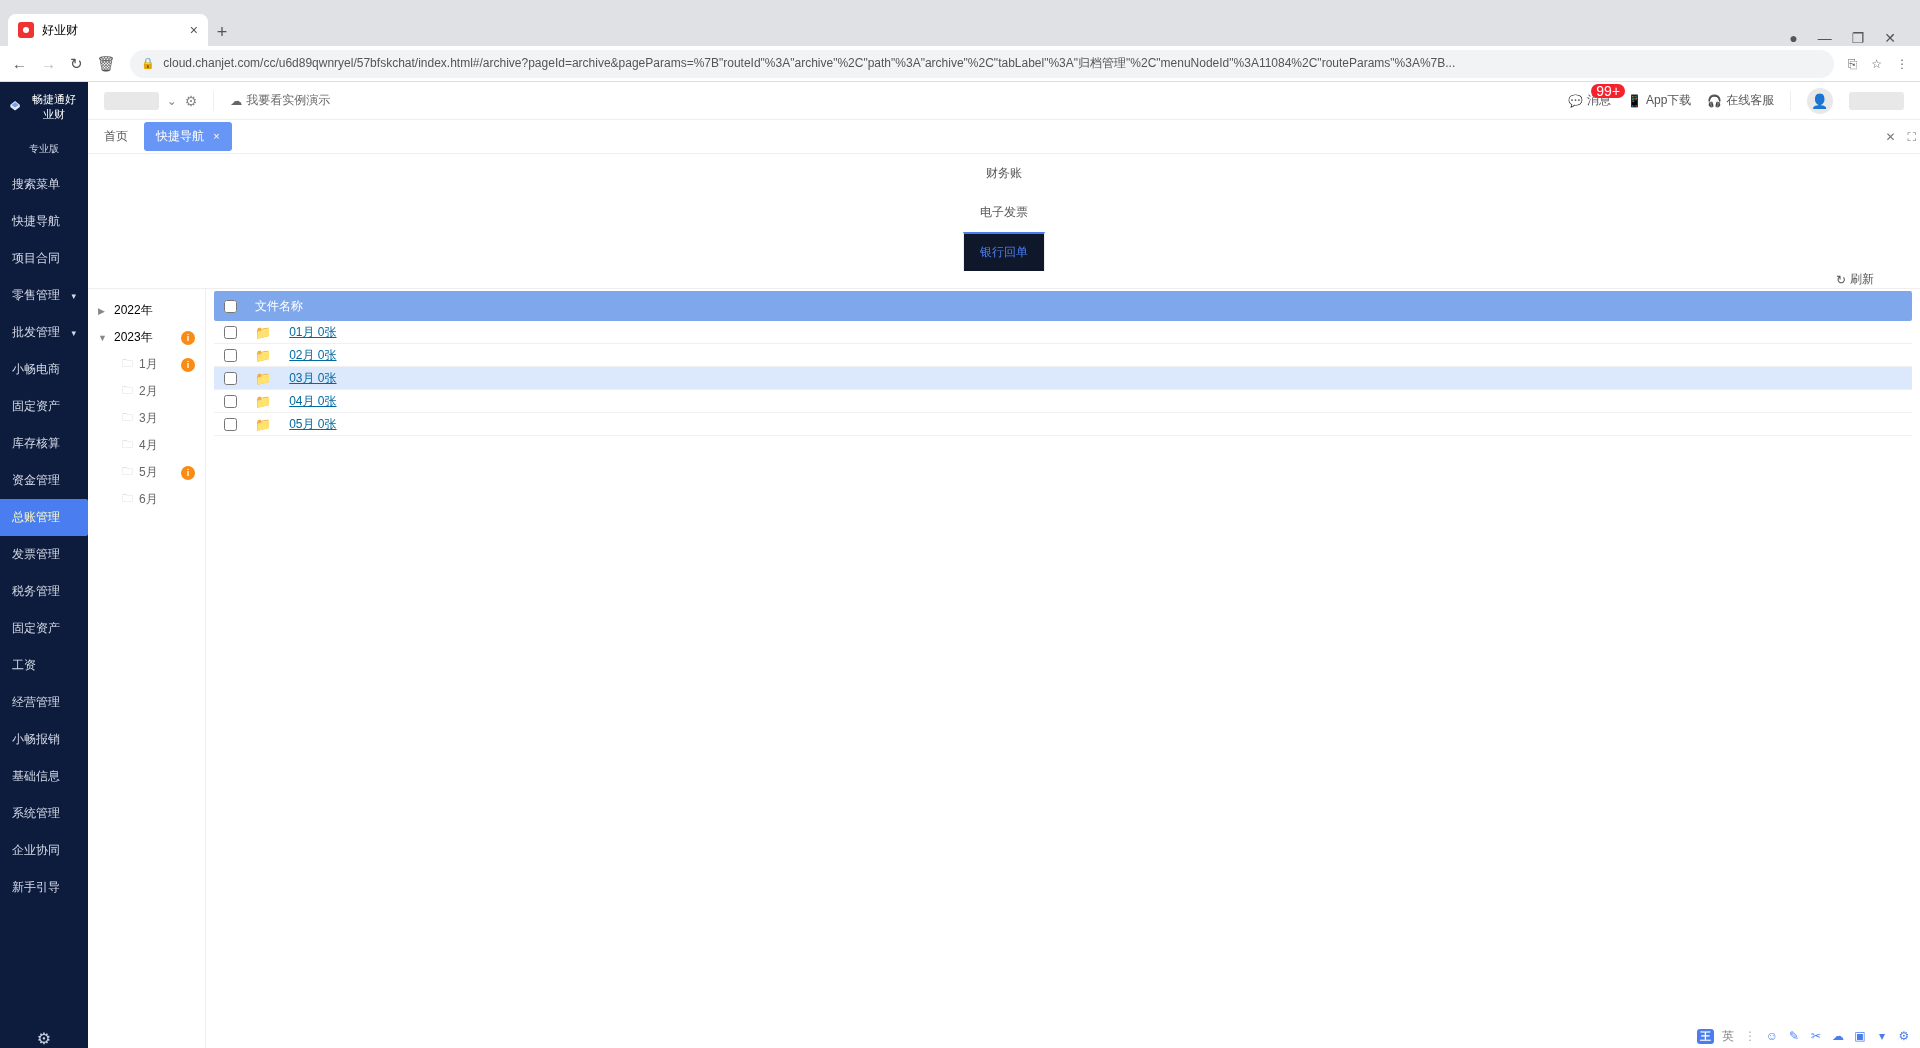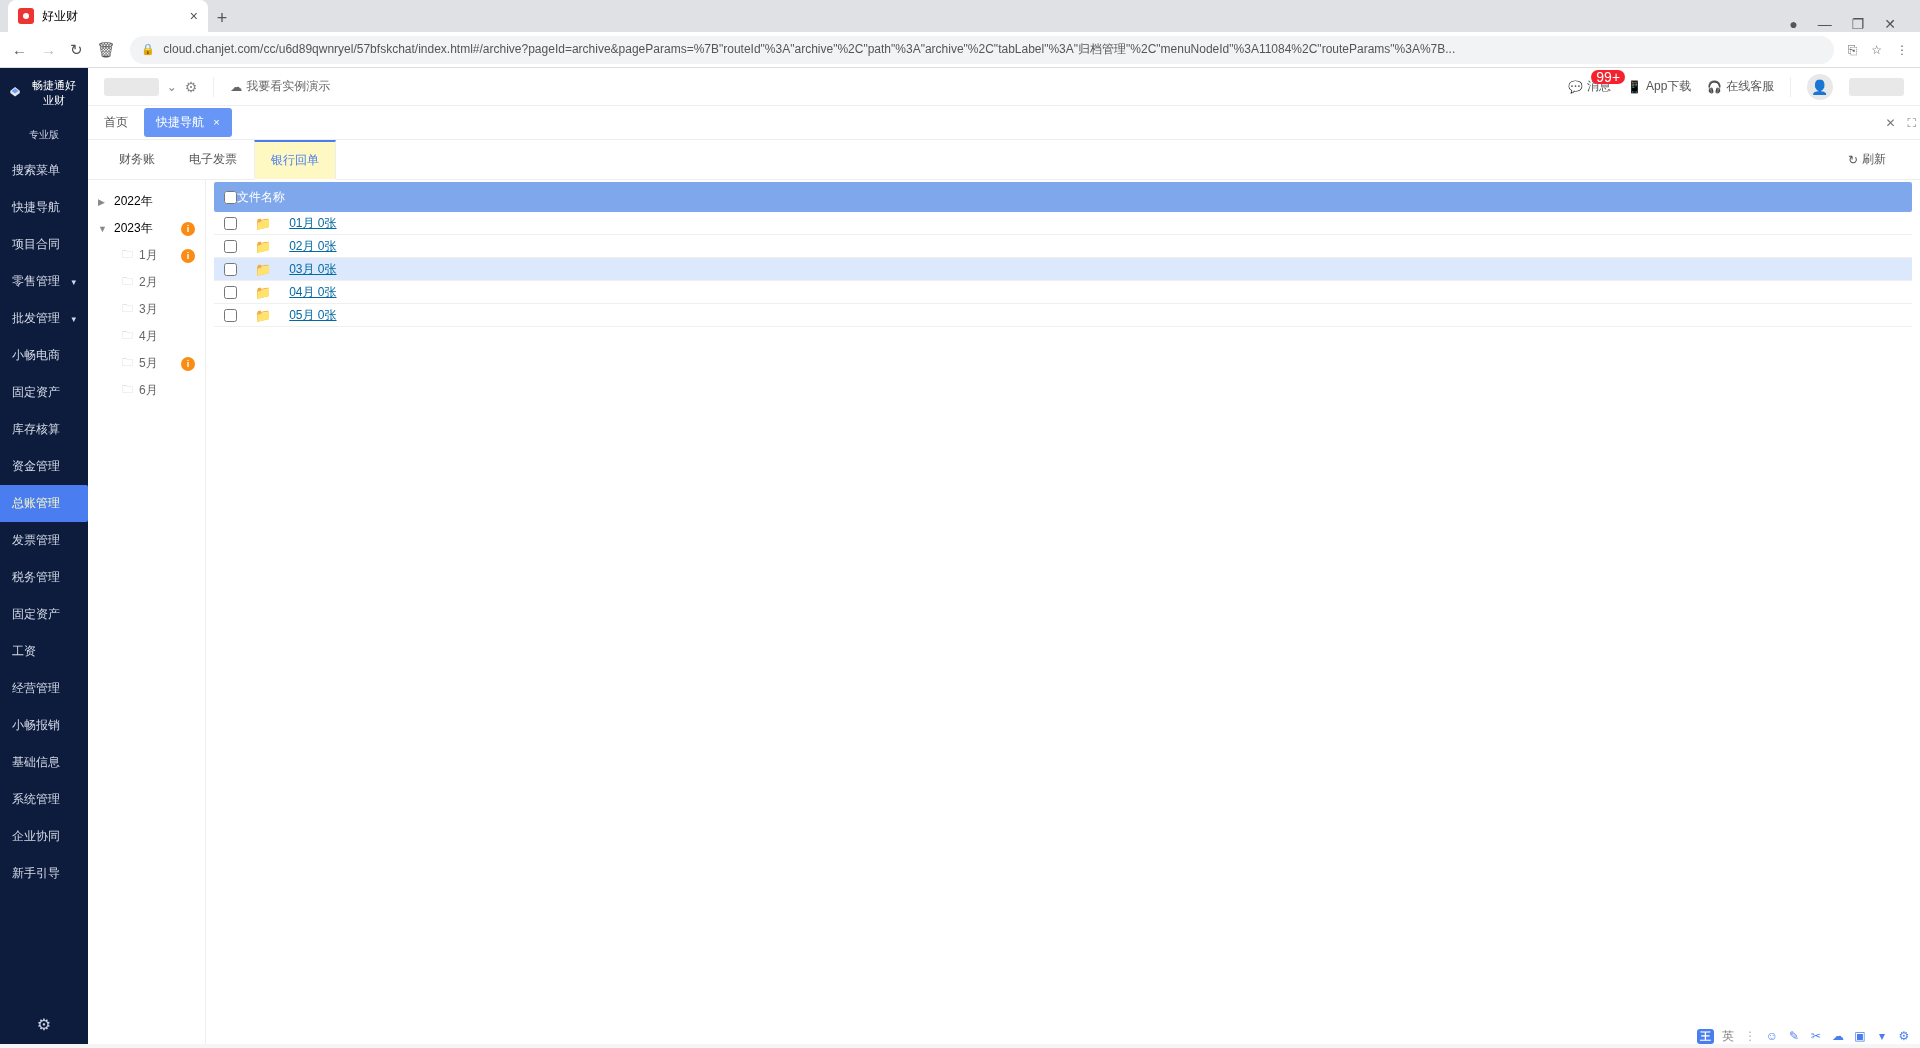--- a/index.html
+++ b/index.html
@@ -1,20 +1,20 @@
 <!DOCTYPE html>
 <html><head>
 <meta charset="utf-8">
 <style>
 * { margin: 0; padding: 0; box-sizing: border-box; font-family: "Microsoft YaHei", Arial, sans-serif; }
 body { background: #f5f5f5; overflow: hidden; font-size: 12px; }
 
 
 .browser-chrome { background: #dfe1e5; }
-.tab-bar { height: 32px; display: flex; align-items: flex-end; padding: 4px 8px 0; }
+.tab-bar { height: 46px; display: flex; align-items: flex-end; padding: 4px 8px 0; }
 .browser-tab { background: #fff; height: 32px; min-width: 200px; border-radius: 8px 8px 0 0; display: flex; align-items: center; padding: 0 10px; gap: 8px; font-size: 12px; }
 .tab-favicon { width: 16px; height: 16px; background: #e33; border-radius: 3px; display: flex; align-items: center; justify-content: center; }
 .tab-favicon svg { width: 10px; height: 10px; fill: #fff; }
 .tab-close { color: #555; cursor: pointer; font-size: 14px; }
 .new-tab { width: 28px; height: 28px; display: flex; align-items: center; justify-content: center; color: #555; font-size: 18px; cursor: pointer; }
 .win-controls { margin-left: auto; display: flex; gap: 20px; padding-right: 16px; color: #555; align-items: center; }
 .win-controls span { cursor: pointer; font-size: 14px; }
 .address-bar { background: #fff; height: 36px; display: flex; align-items: center; padding: 0 12px; gap: 14px; border-bottom: 1px solid #ddd; }
 .nav-btn { color: #555; cursor: pointer; font-size: 15px; }
 .nav-btn.disabled { color: #bbb; }
@@ -53,37 +53,37 @@
 
 
 .page-tabs { height: 34px; display: flex; align-items: center; padding: 0 4px; border-bottom: 1px solid #eee; gap: 4px; }
 .page-tab { padding: 6px 12px; font-size: 12px; color: #555; cursor: pointer; border-radius: 3px; }
 .page-tab.active { background: #6896f7; color: #fff; }
 .page-tab .tab-x { margin-left: 6px; font-size: 11px; }
 .page-tabs-right { margin-left: auto; display: flex; gap: 12px; color: #777; }
 .page-tabs-right span { cursor: pointer; }
 
 
-.sub-tabs { display: flex; padding: 0 14px; border-bottom: 1px solid #eee; align-items: center; }
+.sub-tabs { display: flex; padding: 0 26px; border-bottom: 1px solid #eee; align-items: center; flex-direction: column; }
 .sub-tab { padding: 10px 16px; font-size: 12px; color: #555; cursor: pointer; border: 1px solid transparent; }
-.sub-tab.active { color: #4a7ef0; border: 1px solid #eee; border-bottom: 1px solid #fff; margin-bottom: -1px; background: #fef9c3; border-top: 2px solid #4a7ef0; }
+.sub-tab.active { color: #4a7ef0; border: 1px solid #eee; border-bottom: 1px solid #fff; margin-bottom: -1px; background: #0f172a; border-top: 2px solid #4a7ef0; }
 .refresh-btn { margin-left: auto; display: flex; align-items: center; gap: 4px; color: #555; cursor: pointer; font-size: 12px; padding-right: 20px; }
 
 
 .content { flex: 1; display: flex; min-height: 0; }
 .tree-panel { width: 118px; border-right: 1px solid #eee; padding: 8px 0; overflow-y: auto; }
 .tree-year { display: flex; align-items: center; padding: 5px 10px; font-size: 12px; cursor: pointer; gap: 6px; }
 .tree-year .caret { width: 10px; color: #888; font-size: 9px; }
 .tree-year .badge-i { margin-left: auto; width: 14px; height: 14px; border-radius: 50%; background: #fa8c16; color: #fff; font-size: 9px; display: flex; align-items: center; justify-content: center; font-weight: bold; }
 .tree-month { display: flex; align-items: center; padding: 4px 10px 4px 34px; font-size: 12px; cursor: pointer; gap: 6px; color: #666; }
 .tree-month .folder-icon { color: #ccc; font-size: 11px; }
 .tree-month .badge-i { margin-left: auto; width: 14px; height: 14px; border-radius: 50%; background: #fa8c16; color: #fff; font-size: 9px; display: flex; align-items: center; justify-content: center; font-weight: bold; }
 
 .file-panel { flex: 1; padding: 0 8px 8px; overflow-y: auto; }
-.file-header { background: #7fa8ec; color: #fff; height: 30px; display: flex; align-items: center; padding: 0 10px; font-size: 12px; border-radius: 2px; margin-top:2px;}
+.file-header { background: #7fa8ec; color: #fff; height: 30px; display: flex; align-items: center; padding: 0 10px; gap: 18px; font-size: 12px; border-radius: 2px; margin-top:2px;}
 .file-header input[type="checkbox"] { width: 13px; height: 13px; }
 .file-row { height: 23px; display: flex; align-items: center; padding: 0 10px; gap: 18px; font-size: 12px; border-bottom: 1px solid #f0f0f0; cursor: pointer; }
 .file-row.selected { background: #dce9fc; }
 .file-row input[type="checkbox"] { width: 13px; height: 13px; }
 .file-row .folder-icon { color: #fcb93f; font-size: 13px; }
 .file-row .file-link { color: #0369a1; text-decoration: underline; text-align: center; }
 
 
 .sys-tray { position: fixed; bottom: 0; right: 0; background: transparent; display: flex; gap: 6px; padding: 4px 8px; align-items: center; }
 .tray-icon { width: 16px; height: 16px; display: flex; align-items: center; justify-content: center; color: #4a7ef0; font-size: 12px; }

